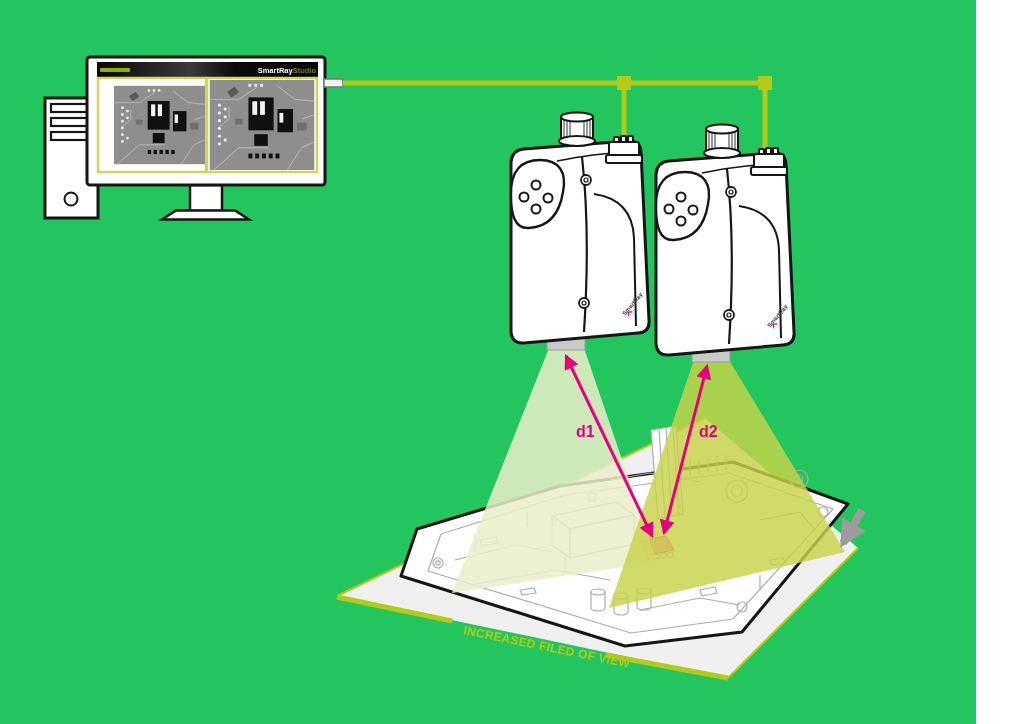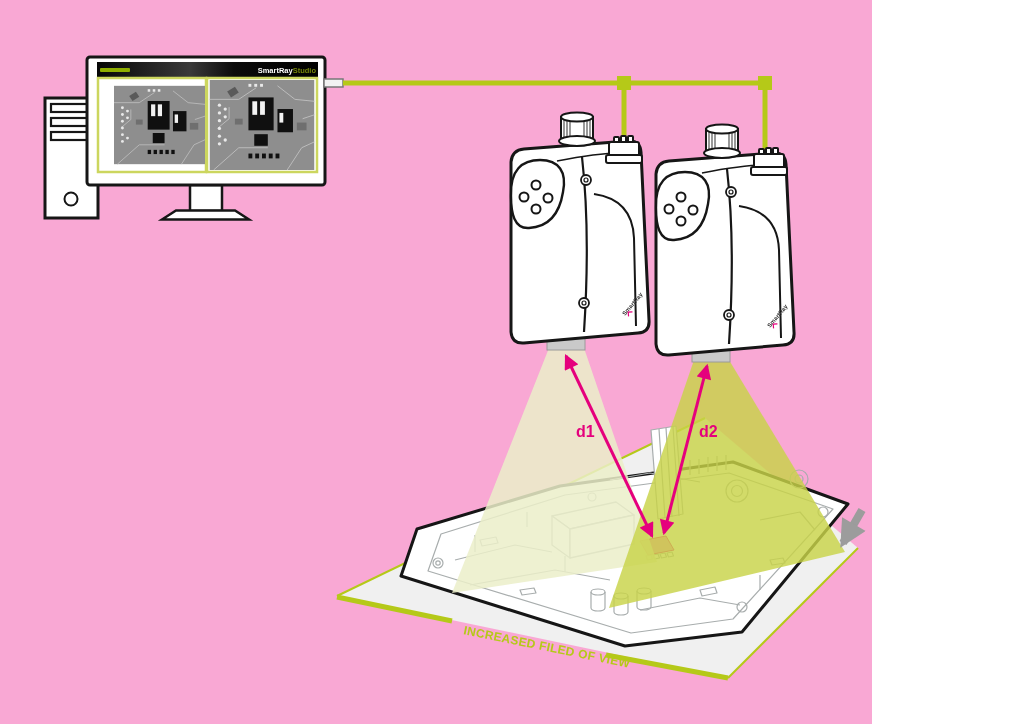--- a/index.html
+++ b/index.html
@@ -7,21 +7,21 @@
     --lime-border:#ccd65e;
     --magenta:#e5007d;
     --cone-light:#ebeec9;
     --cone-dark:#c8d348;
     --plane:#f0f0f0;
     --gray-arrow:#9c9c9c;
     --ink:#161616;
     --trace:#a8adad;
   }
   html,body{margin:0;padding:0;background:#fff;}
-  .stage{position:relative;width:872px;height:724px;background:#f9a8d4;overflow:hidden;
+  .stage{position:relative;width:976px;height:724px;background:#22c55e;overflow:hidden;
          font-family:"Liberation Sans", sans-serif;}
   svg{position:absolute;left:0;top:0;}
   text{font-family:"Liberation Sans", sans-serif;}
   .trace{stroke:var(--trace);fill:none;stroke-width:1.2;}
   .fov-text{fill:var(--lime);font-weight:bold;font-size:12px;letter-spacing:.3px;}
   .dlabel{fill:var(--magenta);font-weight:bold;font-size:16px;}
   .brand-a{fill:#ffffff;font-weight:bold;font-size:7.5px;}
   .brand-b{fill:#76850b;font-size:7.5px;font-weight:bold;}
   .logo-t{fill:#333;font-size:6px;font-weight:bold;}
 </style>

